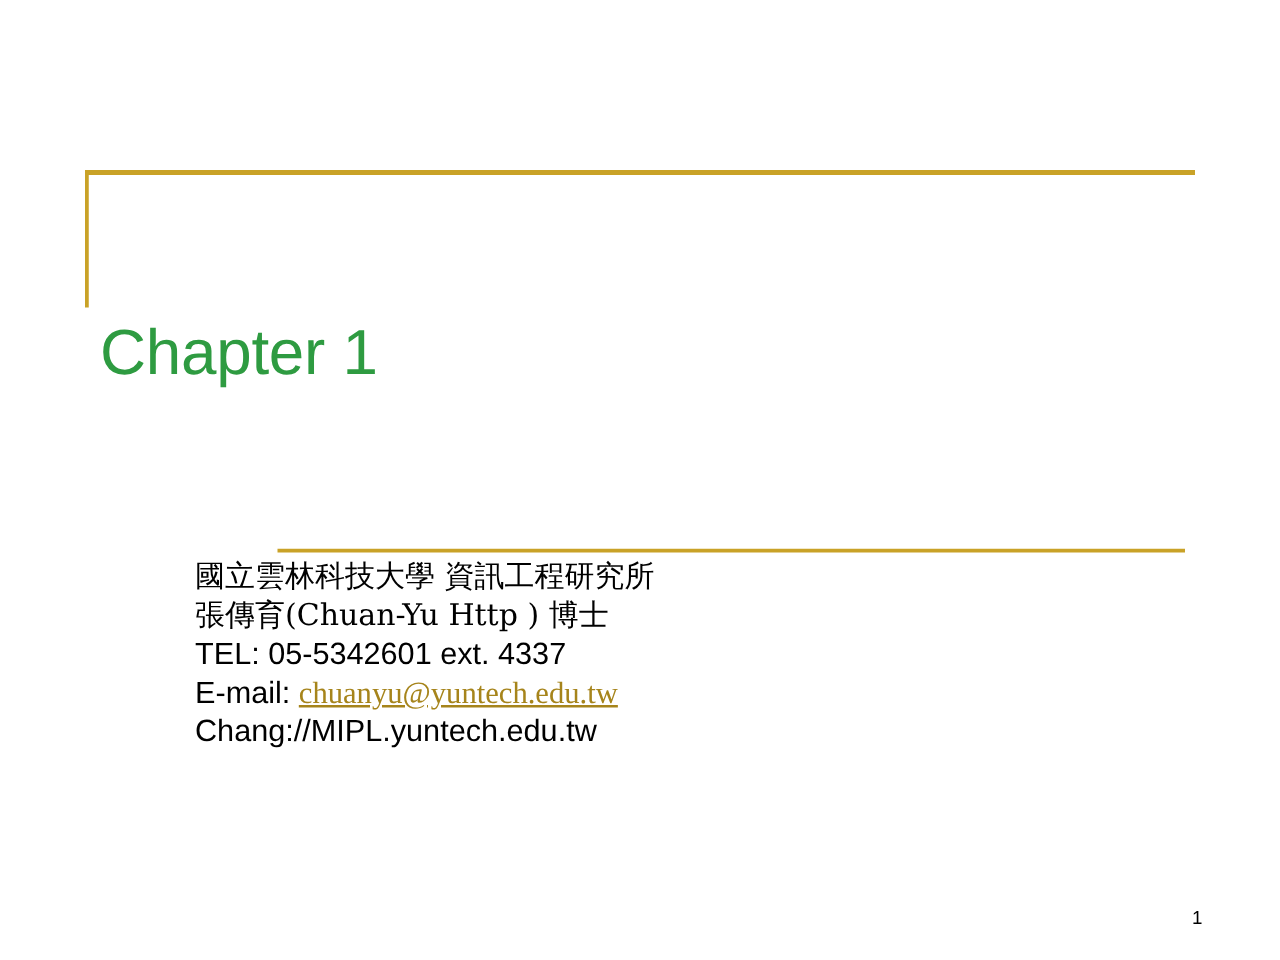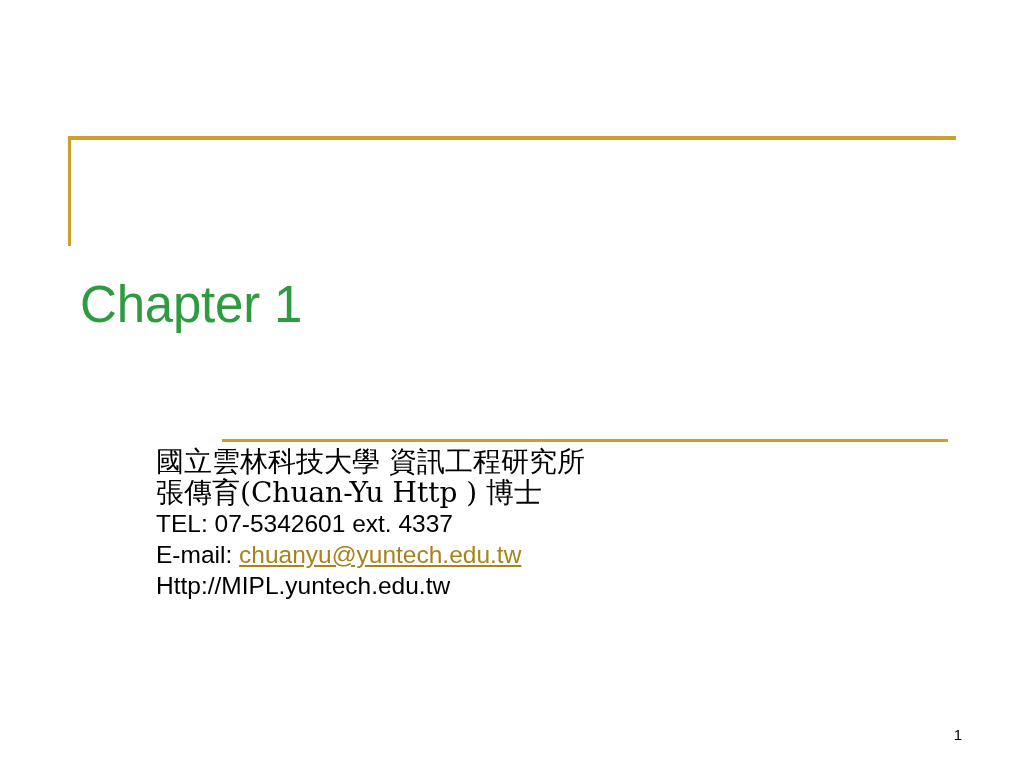--- a/index.html
+++ b/index.html
@@ -33,21 +33,21 @@
     top: 136px;
     width: 3px;
     height: 110px;
     background: #C9A227;
   }
 
   
   .slide-title {
     position: absolute;
     left: 80px;
-    top: 206px;
+    top: 183px;
     width: 880px;
     color: #2E9B41;
     font-size: 51px;
     line-height: 66px;
     font-weight: normal;
     letter-spacing: -0.2px;
     white-space: pre-line;
   }
   .slide-title .tline {
     display: block;
@@ -71,26 +71,27 @@
     font-size: 24.5px;
     line-height: 31px;
     white-space: nowrap;
   }
   .body-block .bline {
     display: block;
     height: 31px;
   }
   .cjk {
     font-family: "DejaVu Serif", "Liberation Serif", serif;
-    font-size: 28px;
+    font-size: 24px;
   }
   .email-link {
     color: #A6841B;
     text-decoration: underline;
     text-underline-offset: 2px;
+    font-family: Liberation Serif, serif;
   }
 
   
   .page-number {
     position: absolute;
     right: 62px;
     top: 726px;
     font-size: 15px;
     color: #000000;
     text-align: right;
@@ -106,20 +107,20 @@
 
   <div class="slide-title">
     <span class="tline">Chapter 1</span>
   </div>
 
   <div class="body-rule"></div>
 
   <div class="body-block">
     <span class="bline cjk">國立雲林科技大學 資訊工程研究所</span>
     <span class="bline cjk">張傳育(Chuan-Yu Http ) 博士</span>
-    <span class="bline">TEL: 07-5342601 ext. 4337</span>
+    <span class="bline">TEL: 05-5342601 ext. 4337</span>
     <span class="bline"><span>E-mail: </span><a class="email-link" href="#">chuanyu@yuntech.edu.tw</a></span>
-    <span class="bline">Http://MIPL.yuntech.edu.tw</span>
+    <span class="bline">Chang://MIPL.yuntech.edu.tw</span>
   </div>
 
   <div class="page-number">1</div>
 
 </div>
 
 </body></html>

